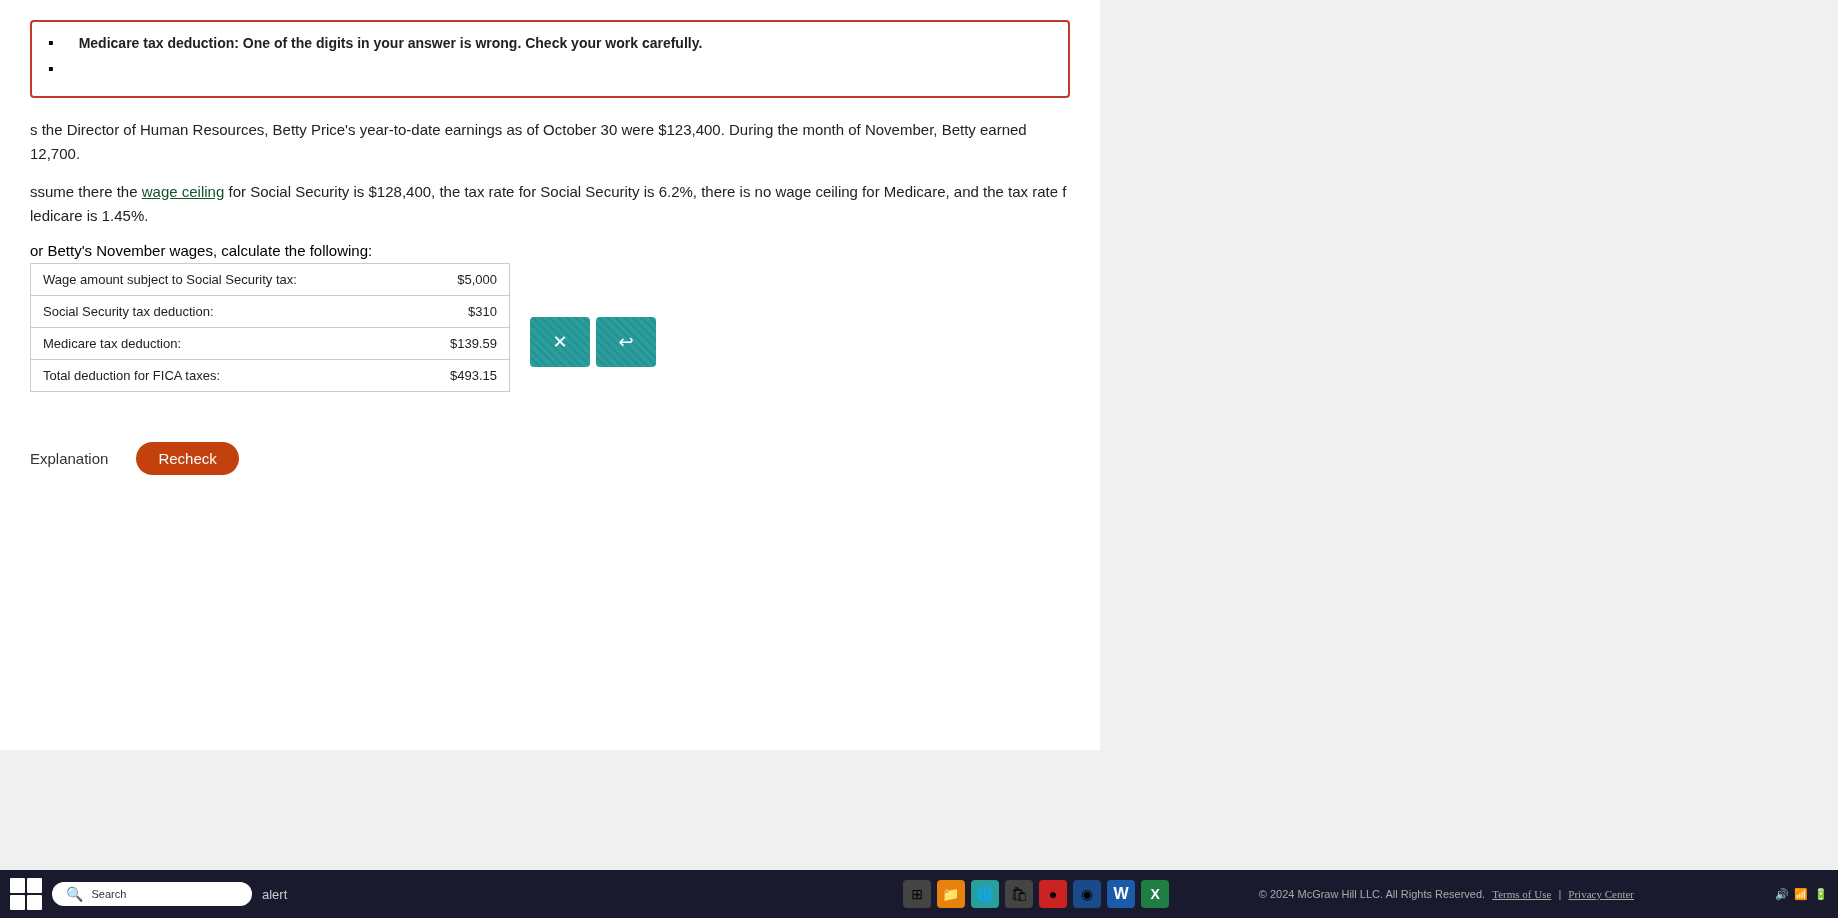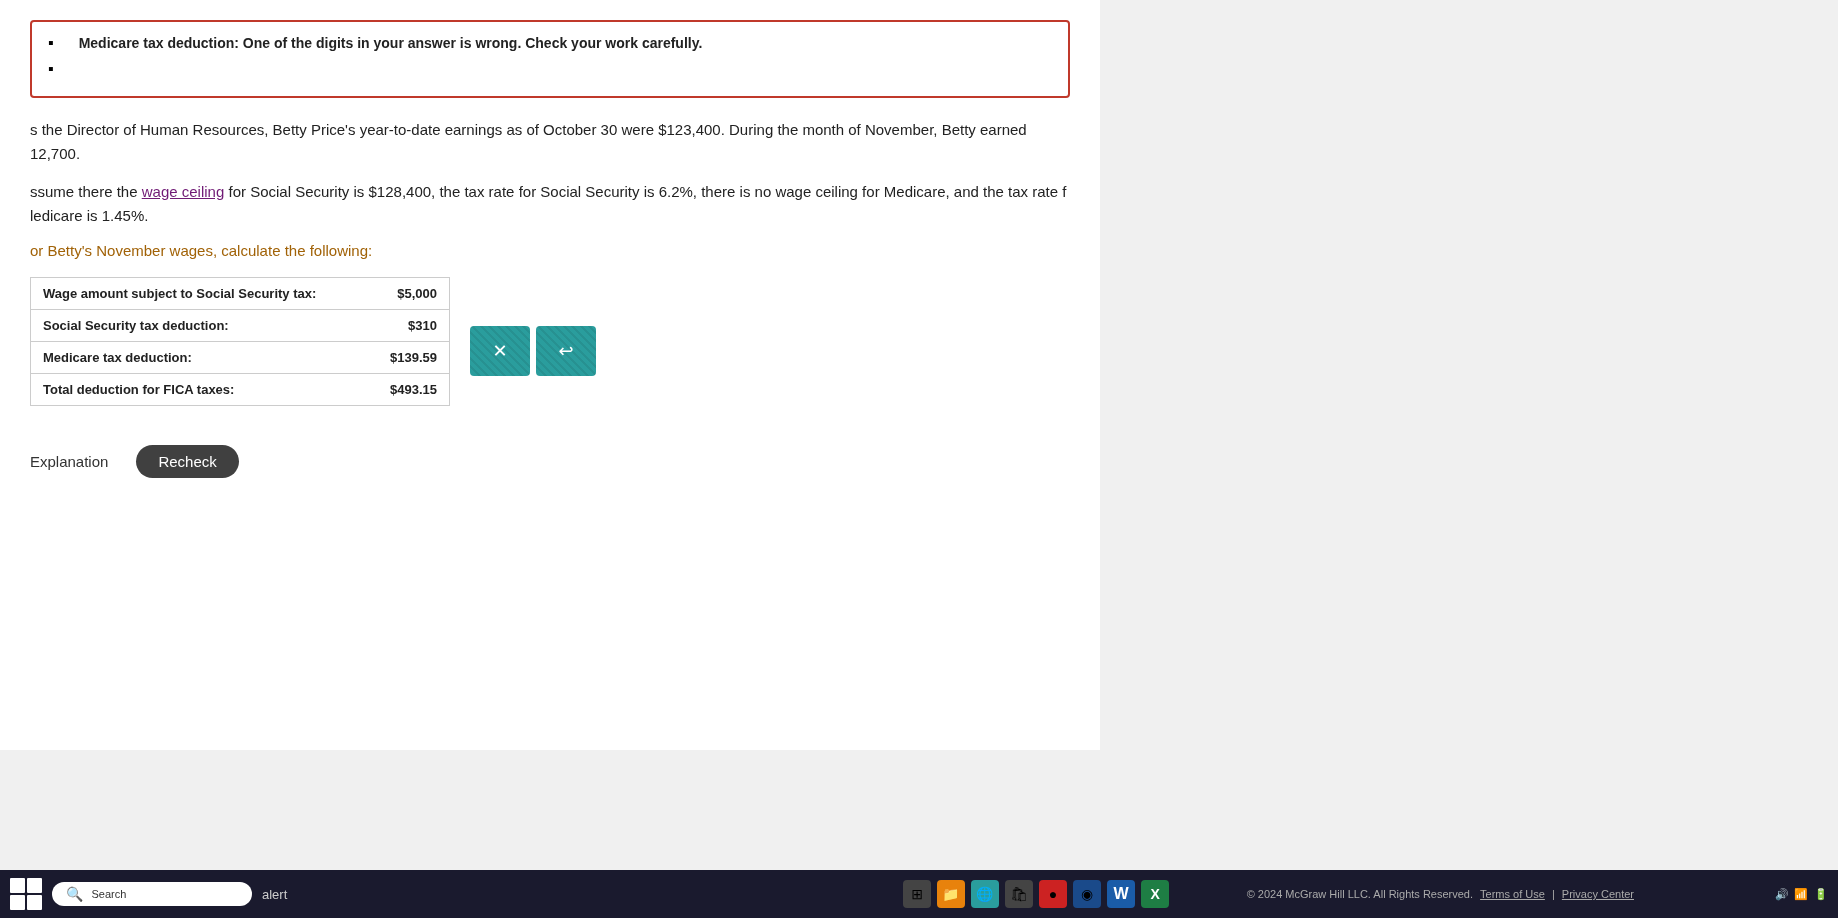--- a/index.html
+++ b/index.html
@@ -49,35 +49,34 @@
     }
 
     .problem-text {
       font-size: 15px;
       color: #222;
       line-height: 1.6;
       margin-bottom: 14px;
     }
 
     .problem-text a {
-      color: #701a75;
+      color: #14532d;
       text-decoration: underline;
     }
 
     .calculate-label {
       font-size: 15px;
-      color: #a16207;
-      margin-bottom: 18px;
+      color: #000000;
+      margin-bottom: 4px;
     }
 
     .answer-table {
       border: 1px solid #ccc;
-      width: 420px;
-      margin-bottom: 19px;
-      font-weight: bold;
+      width: 480px;
+      margin-bottom: 30px;
     }
 
     .answer-row {
       display: flex;
       align-items: center;
       border-bottom: 1px solid #ccc;
       padding: 8px 12px;
     }
 
     .answer-row:last-child {
@@ -139,21 +138,21 @@
 
     .explanation-link {
       font-size: 15px;
       color: #333;
       text-decoration: none;
       cursor: pointer;
       font-weight: 500;
     }
 
     .recheck-btn {
-      background: #404040;
+      background: #c2410c;
       color: white;
       border: none;
       border-radius: 20px;
       padding: 8px 22px;
       font-size: 15px;
       cursor: pointer;
       font-weight: 500;
     }
 
     .taskbar {
@@ -180,20 +179,21 @@
       color: #aaa;
       font-size: 11px;
       position: absolute;
       right: 200px;
     }
 
     .taskbar-copyright a {
       color: #aaa;
       text-decoration: underline;
       margin: 0 4px;
+      font-family: Liberation Serif, serif;
     }
 
     .windows-btn {
       width: 32px;
       height: 32px;
       display: grid;
       grid-template-columns: 1fr 1fr;
       grid-template-rows: 1fr 1fr;
       gap: 2px;
       cursor: pointer;

